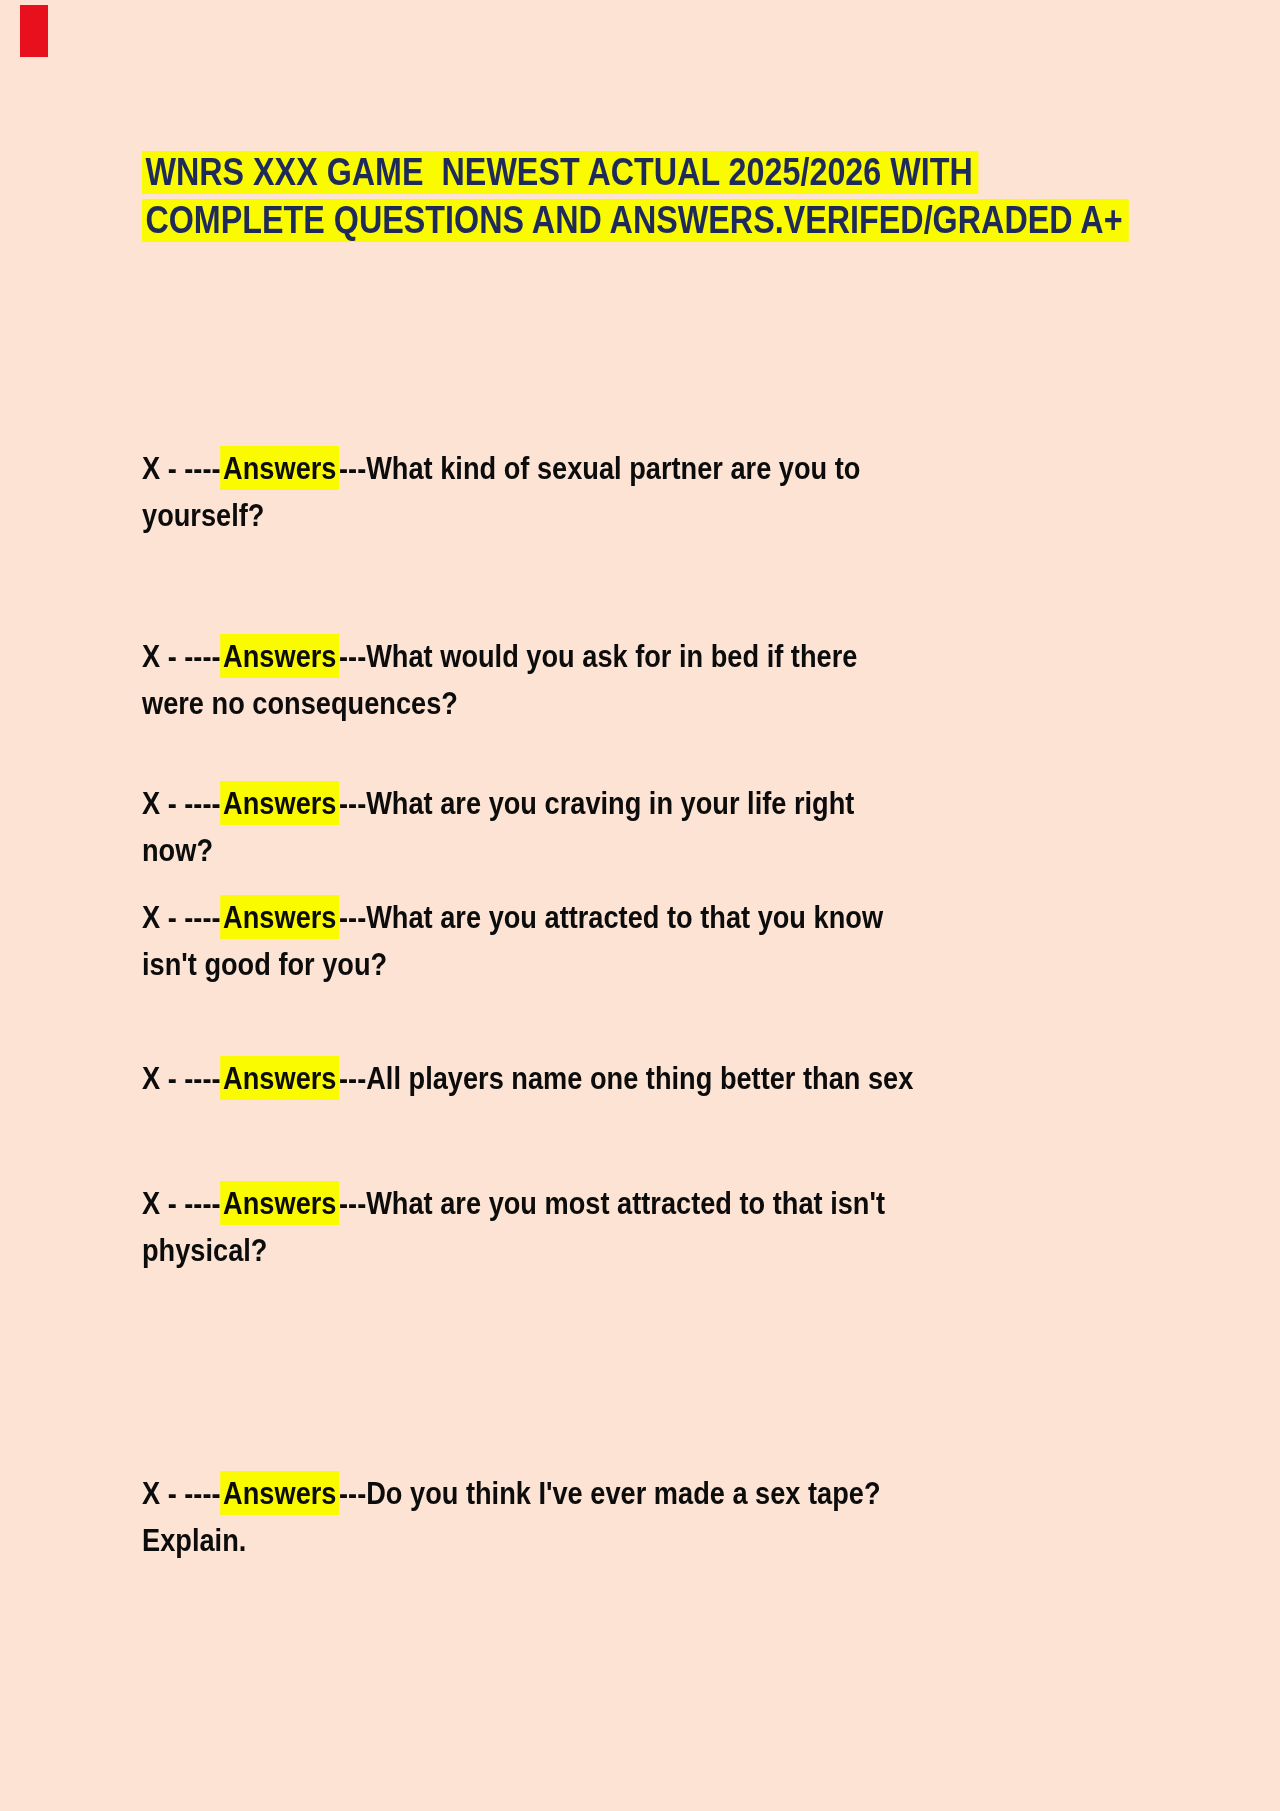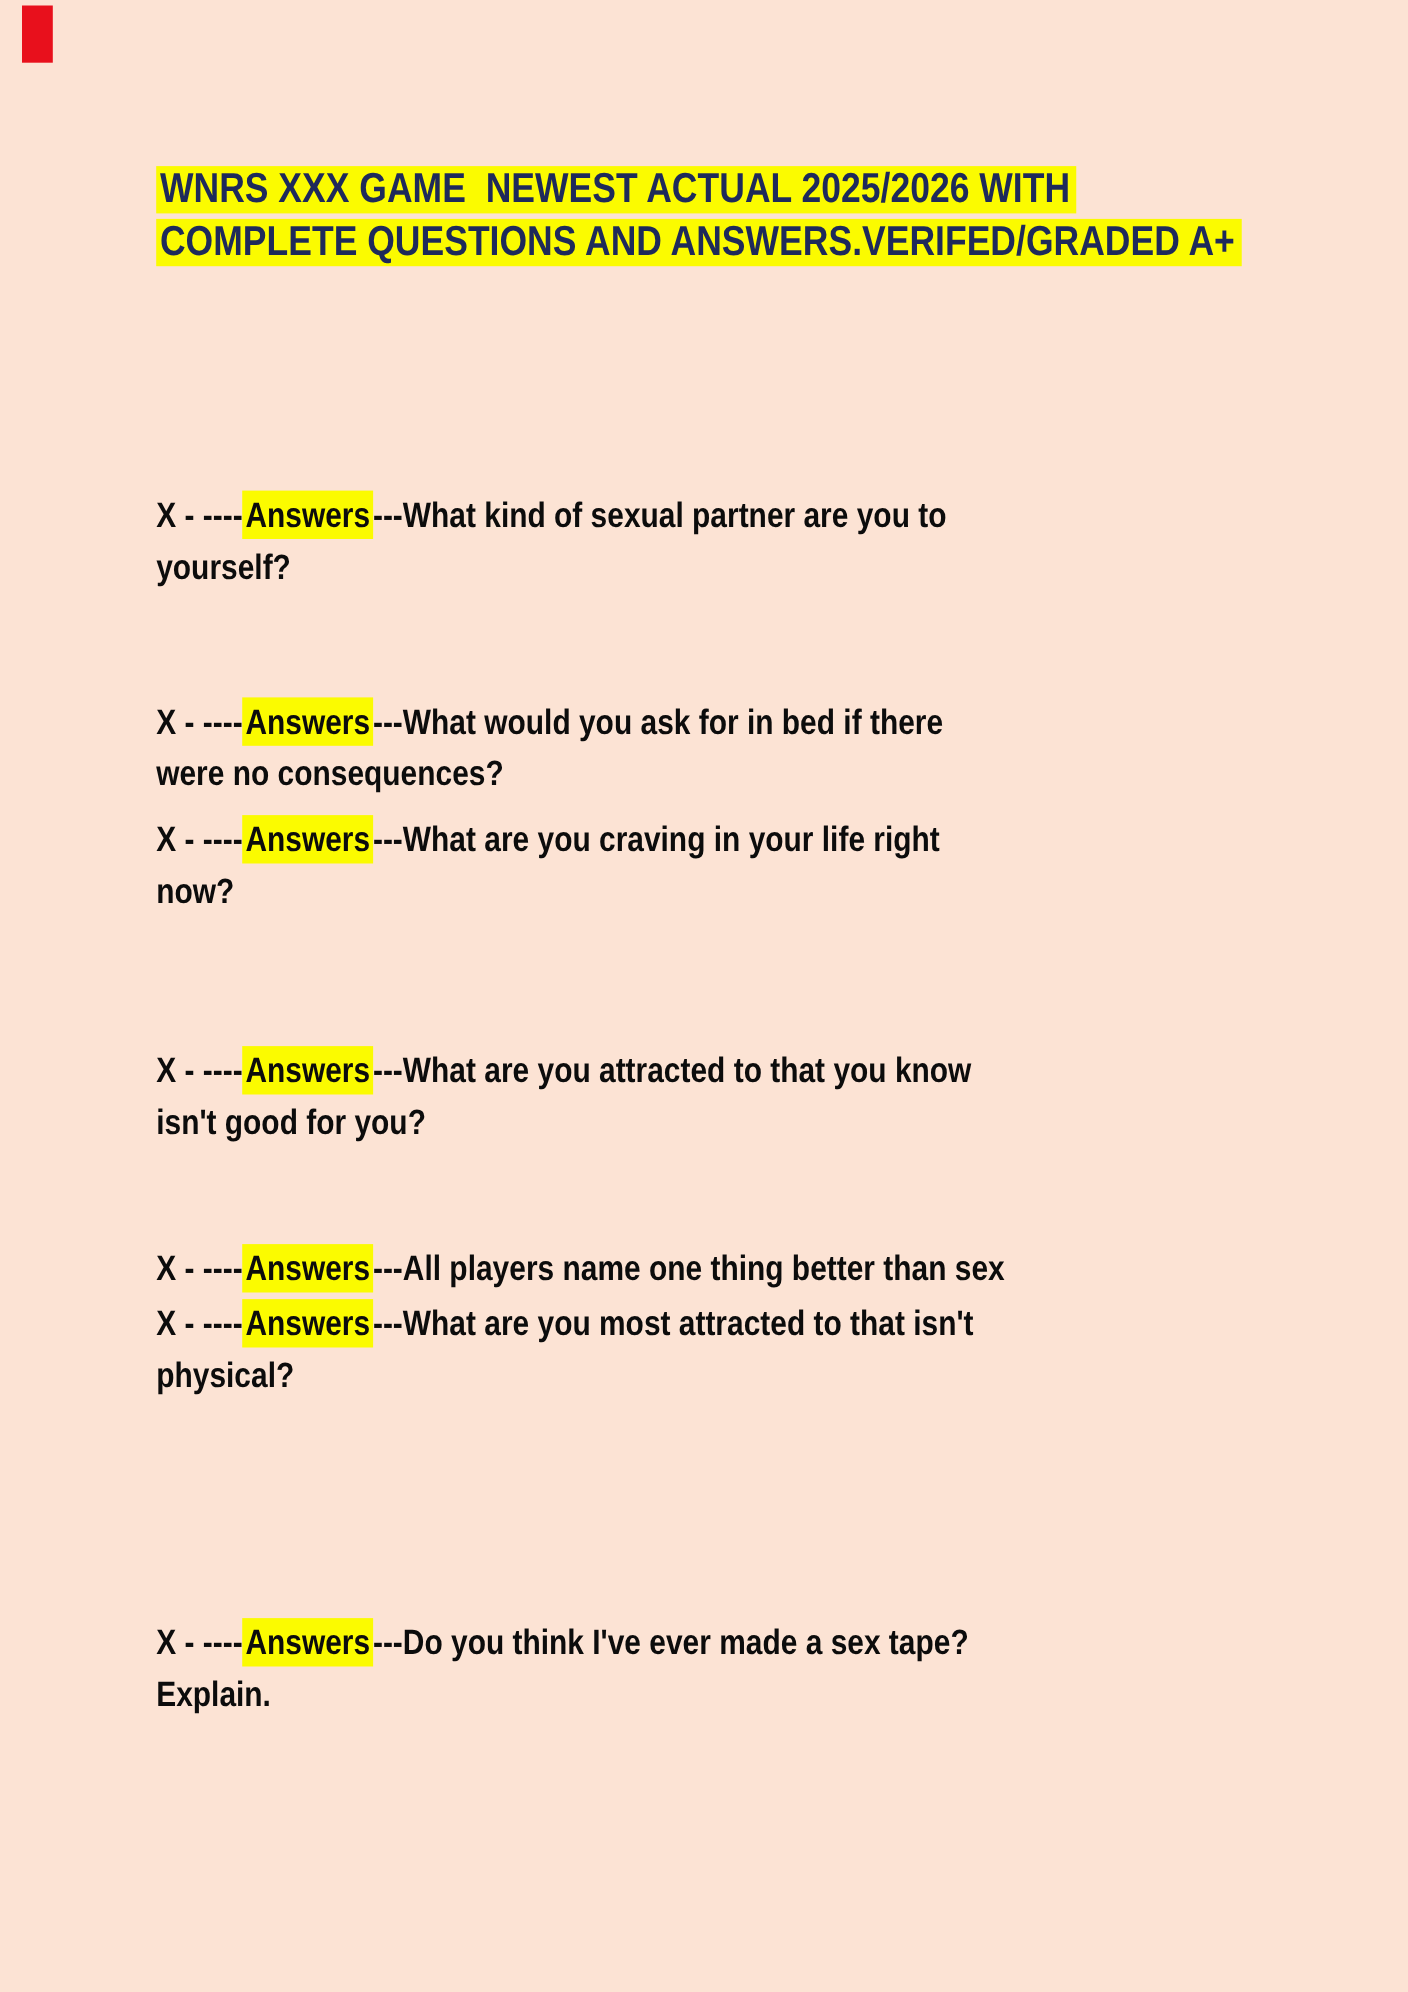--- a/index.html
+++ b/index.html
@@ -85,31 +85,31 @@
 <div class="question" style="top:445px">
   <div class="q-line"><span>X - ----</span><mark class="answers">Answers</mark><span>---</span><span>What kind of sexual partner are you to</span></div>
   <div class="q-line"><span>yourself?</span></div>
 </div>
 
 <div class="question" style="top:633px">
   <div class="q-line"><span>X - ----</span><mark class="answers">Answers</mark><span>---</span><span>What would you ask for in bed if there</span></div>
   <div class="q-line"><span>were no consequences?</span></div>
 </div>
 
-<div class="question" style="top:740px">
+<div class="question" style="top:780px">
   <div class="q-line"><span>X - ----</span><mark class="answers">Answers</mark><span>---</span><span>What are you craving in your life right</span></div>
   <div class="q-line"><span>now?</span></div>
 </div>
 
-<div class="question" style="top:950px">
+<div class="question" style="top:894px">
   <div class="q-line"><span>X - ----</span><mark class="answers">Answers</mark><span>---</span><span>What are you attracted to that you know</span></div>
   <div class="q-line"><span>isn't good for you?</span></div>
 </div>
 
-<div class="question" style="top:1130px">
+<div class="question" style="top:1055px">
   <div class="q-line"><span>X - ----</span><mark class="answers">Answers</mark><span>---</span><span>All players name one thing better than sex</span></div>
 </div>
 
 <div class="question" style="top:1180px">
   <div class="q-line"><span>X - ----</span><mark class="answers">Answers</mark><span>---</span><span>What are you most attracted to that isn't</span></div>
   <div class="q-line"><span>physical?</span></div>
 </div>
 
 <div class="question" style="top:1470px">
   <div class="q-line"><span>X - ----</span><mark class="answers">Answers</mark><span>---</span><span>Do you think I've ever made a sex tape?</span></div>

